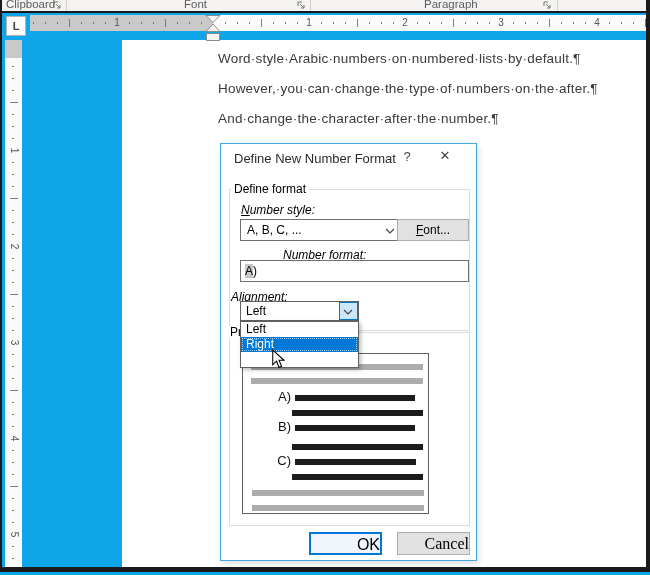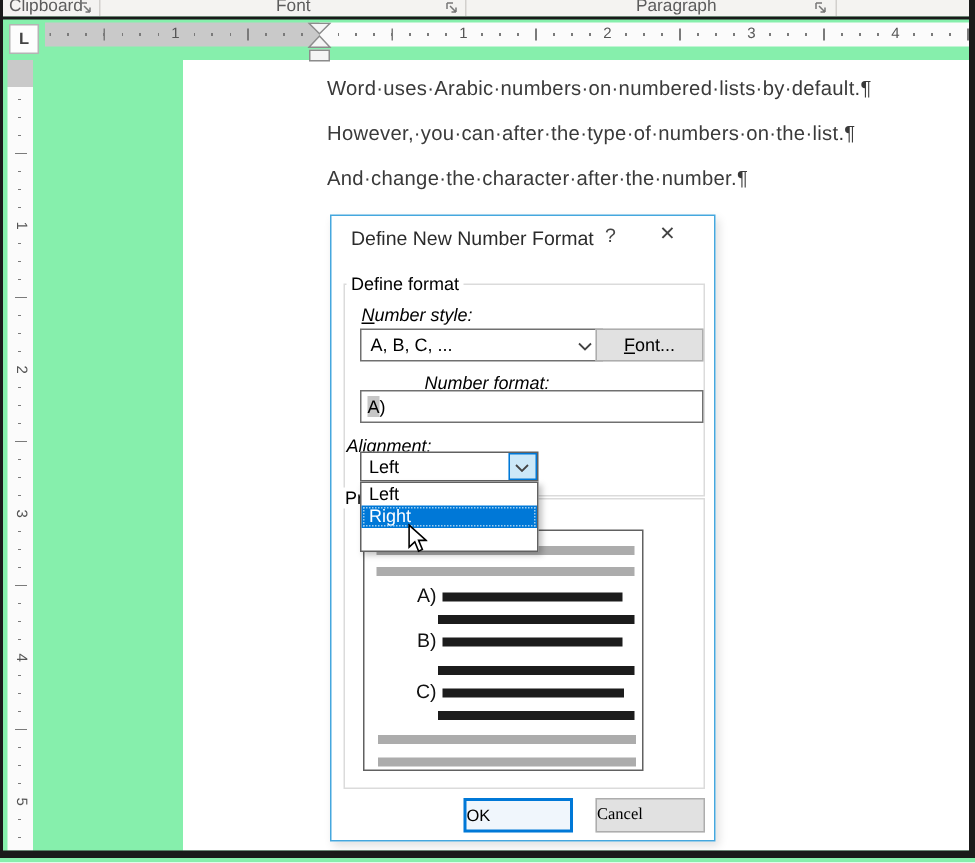--- a/index.html
+++ b/index.html
@@ -1,18 +1,18 @@
 <!DOCTYPE html>
 <html><head>
 <meta charset="utf-8">
 <style>
   * { margin:0; padding:0; box-sizing:border-box; }
   html,body { width:650px; height:575px; }
   body { font-family:"Liberation Sans", sans-serif; background:#fff; }
-  #screen { position:relative; width:650px; height:575px; background:#86efac; overflow:hidden; }
+  #screen { position:relative; width:650px; height:575px; background:#0ea5e9; overflow:hidden; }
 
   
   .frame { position:absolute; background:#1a1a1a; }
   #frame-left  { left:0; top:0; width:2px; height:572px; }
   #frame-right { left:646px; top:0; width:4px; height:572px; }
   #frame-bottom{ left:0; top:567px; width:650px; height:5px; }
   #ribbon-underline { left:0; top:11px; width:650px; height:2px; }
 
   
   #ribbon { position:absolute; left:0; top:0; width:650px; height:11px; background:#f4f3f1; overflow:hidden; }
@@ -101,21 +101,21 @@
   .opt { position:relative; height:15px; line-height:15px; padding-left:5px; color:#000; }
   .opt.highlighted { background:#0078d7; color:#fff; outline:1px dotted #9ecdf0; outline-offset:-2px; }
 
   #preview-box { position:absolute; left:21px; top:209px; width:187px; height:161px; background:#fff;
       border:1px solid #616161; z-index:5; }
   .bar { position:absolute; height:6px; }
   .bar-gray { background:#acacac; }
   .bar-black { background:#1c1c1c; }
   .pv-item { position:absolute; left:20px; width:28px; text-align:right; font-size:13px; color:#111; }
 
-  .dlg-btn { position:absolute; top:388px; width:73px; height:23px; text-align:left; line-height:21px; font-size:11px; }
+  .dlg-btn { position:absolute; top:388px; width:73px; height:23px; text-align:right; line-height:21px; font-size:16px; }
   #btn-ok { left:88px; background:#f0f6fc; border:2px solid #0078d7; }
   #btn-cancel { left:176px; background:#e1e1e1; border:1px solid #adadad;font-family:Liberation Serif, serif; }
 
   #cursor { position:absolute; left:271px; top:349px; z-index:200; }
 </style>
 </head>
 <body>
 
 <div id="screen">
 
@@ -159,22 +159,22 @@
     <div class="vr-sec" id="vr-gray"></div>
     <div class="vr-sec" id="vr-white"></div>
   <span class="vnum" style="top: 105px; background: rgb(251, 251, 251);">1</span>
       <span class="vnum" style="top: 201px; background: rgb(251, 251, 251);">2</span>
       <span class="vnum" style="top: 297px; background: rgb(251, 251, 251);">3</span>
       <span class="vnum" style="top: 393px; background: rgb(251, 251, 251);">4</span>
       <span class="vnum" style="top: 489px; background: rgb(251, 251, 251);">5</span>
     </div>
 
   <div id="page"></div>
-  <div class="para" style="top:51px">Word·uses·Arabic·numbers·on·numbered·lists·by·default.¶</div>
-  <div class="para" style="top:81px">However,·you·can·after·the·type·of·numbers·on·the·list.¶</div>
+  <div class="para" style="top:51px">Word·style·Arabic·numbers·on·numbered·lists·by·default.¶</div>
+  <div class="para" style="top:81px">However,·you·can·change·the·type·of·numbers·on·the·after.¶</div>
   <div class="para" style="top:111px">And·change·the·character·after·the·number.¶</div>
 
   <div id="dialog">
     <span id="dlg-title">Define New Number Format</span>
     <span id="dlg-help">?</span>
     <span id="dlg-close">✕</span>
 
     <div class="groupbox" id="group-numfmt"></div>
     <span class="group-label" id="group-numfmt-label">Define format</span>
 

